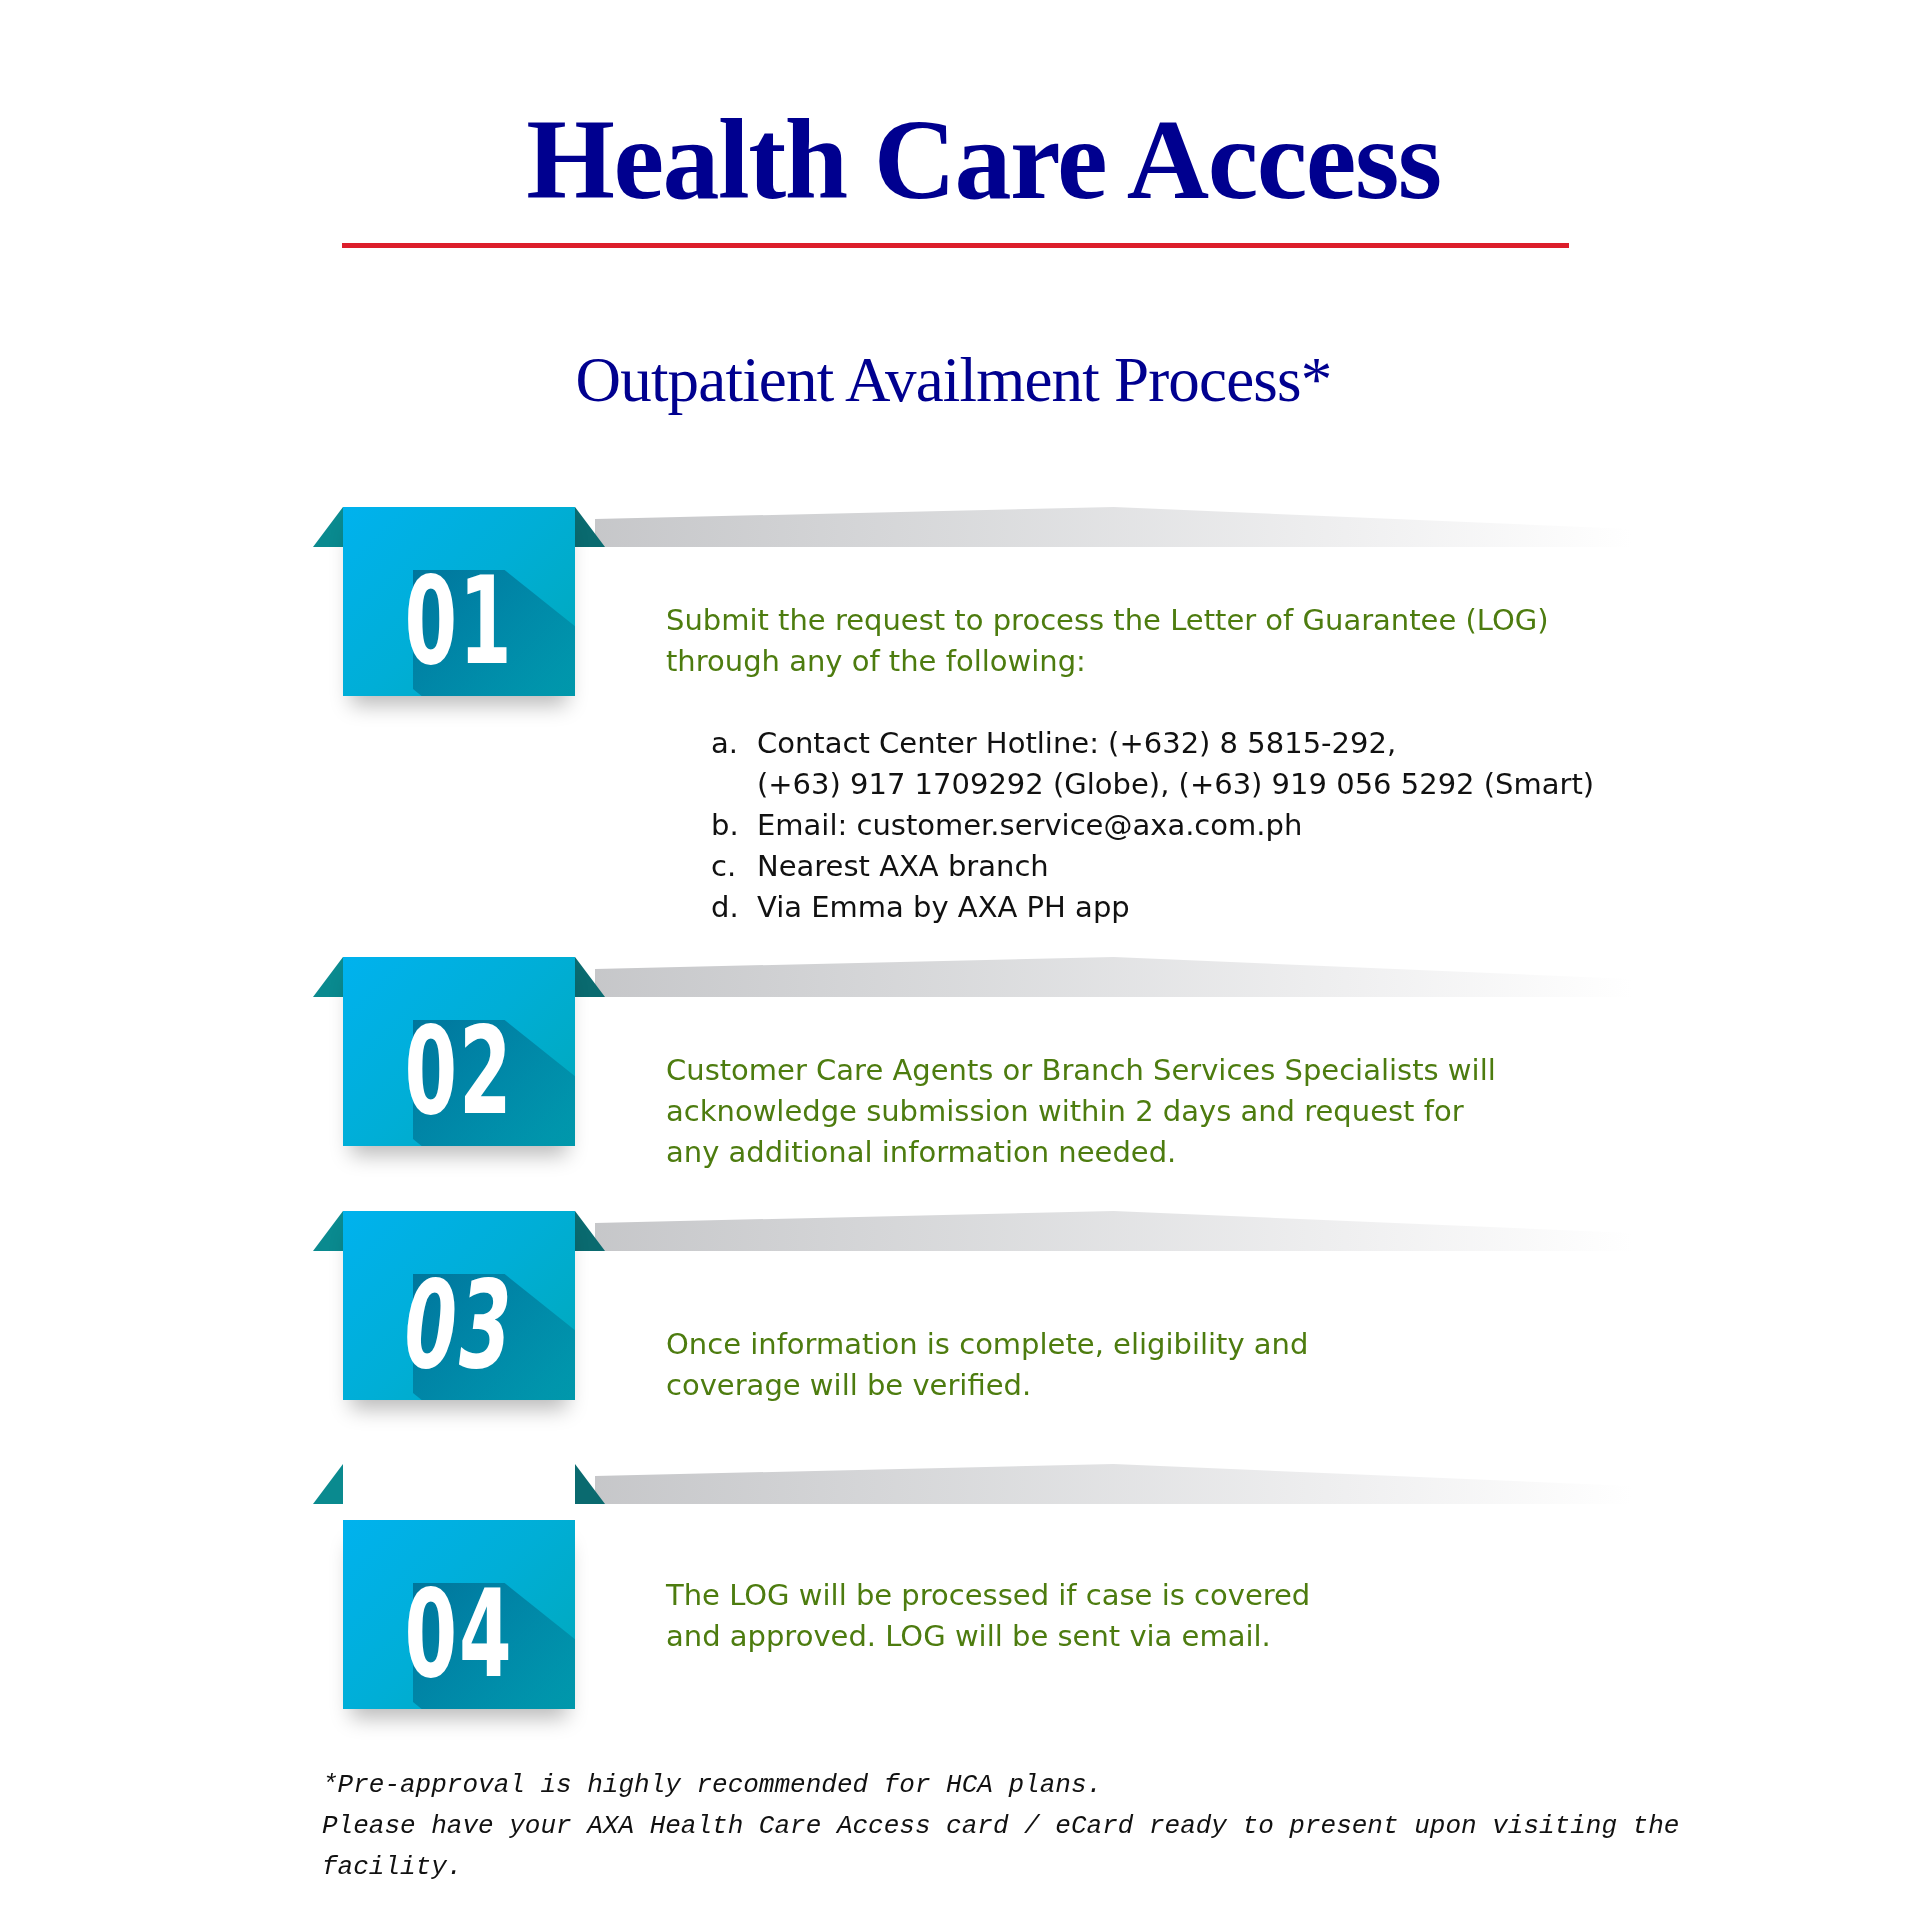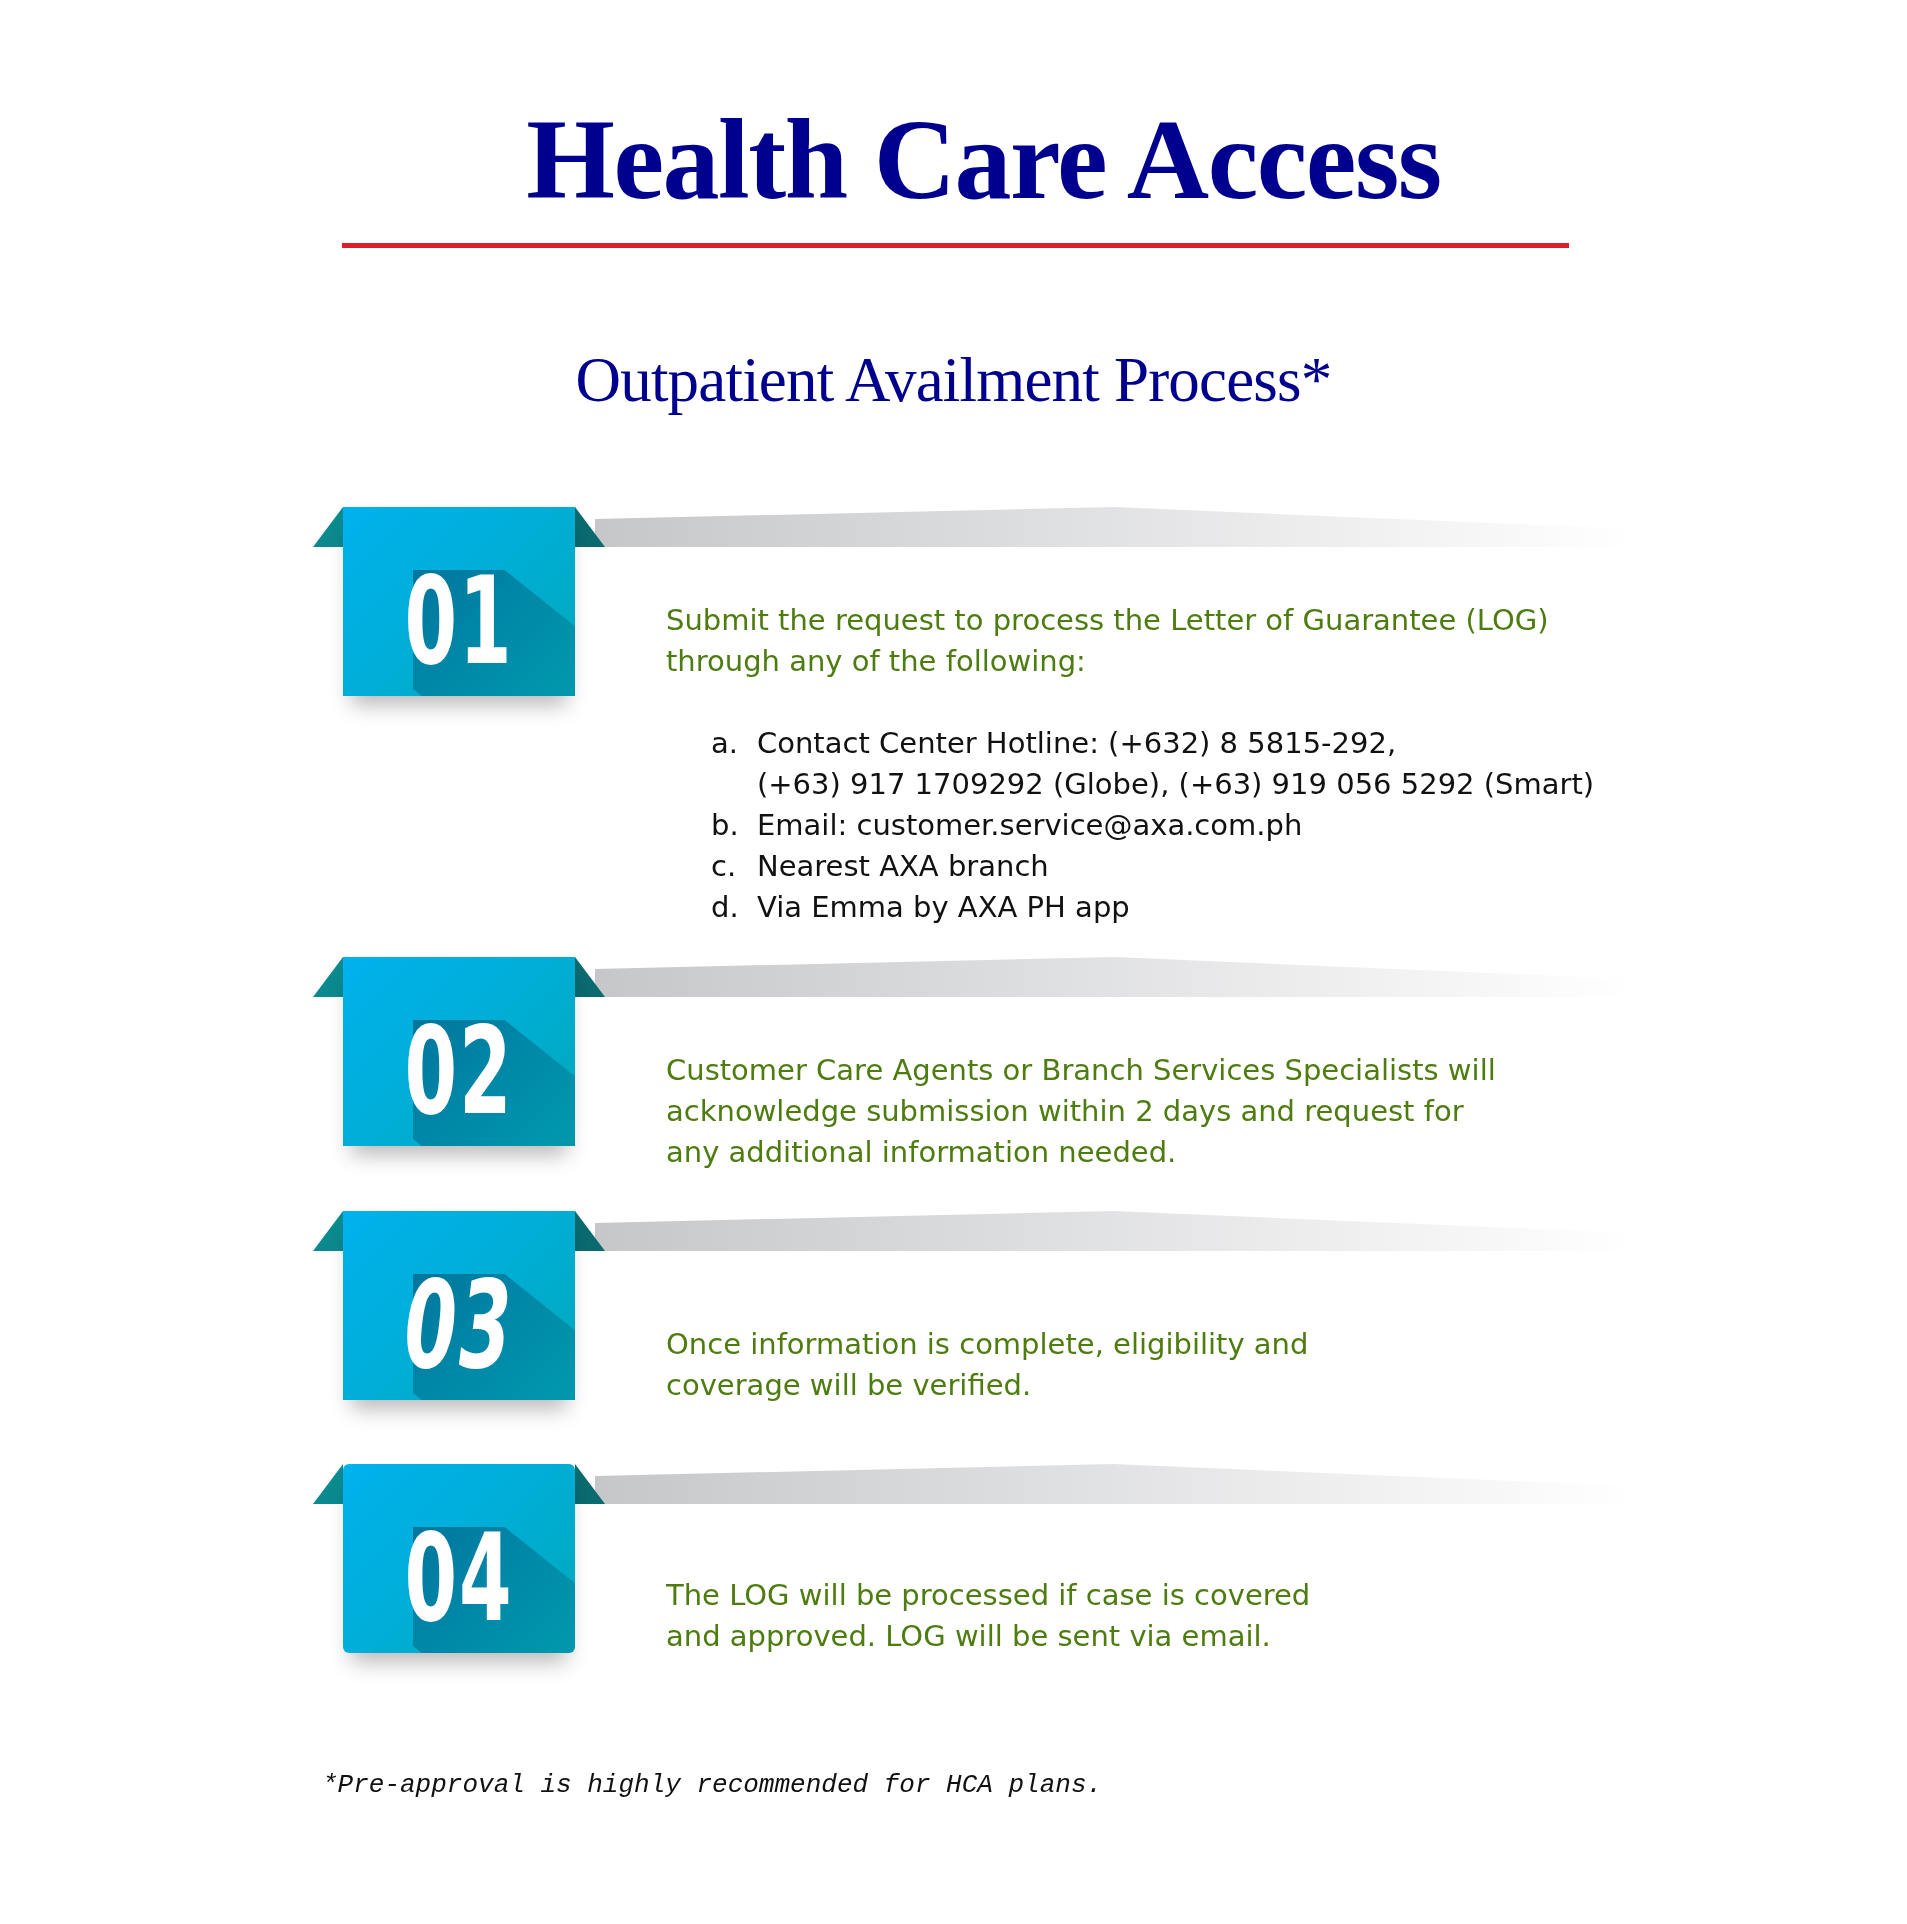--- a/index.html
+++ b/index.html
@@ -109,23 +109,24 @@
     <div class="shadow"></div>
     <div class="num">03</div>
   </div>
   <div class="text" style="top:1324px; width:656px;">Once information is complete, eligibility and coverage will be verified.</div>
 </div>
 
 <div>
   <div class="band" style="top:1464px;"></div>
   <div class="flap-l" style="left:313px; top:1464px;"></div>
   <div class="flap-r" style="left:575px; top:1464px;"></div>
-  <div class="box" style="left:343px; top:1464px;border-radius:6px;">
+  <div class="box" style="left:343px; top:1520px;">
     <div class="shadow"></div>
     <div class="num">04</div>
   </div>
   <div class="text" style="top:1575px; width:687px;">The LOG will be processed if case is covered and approved. LOG will be sent via email.</div>
 </div>
 
 <div class="footer">
   <div>*Pre-approval is highly recommended for HCA plans.</div>
+  <div>Please have your AXA Health Care Access card / eCard ready to present upon visiting the facility.</div>
 </div>
 
 
 </body></html>

